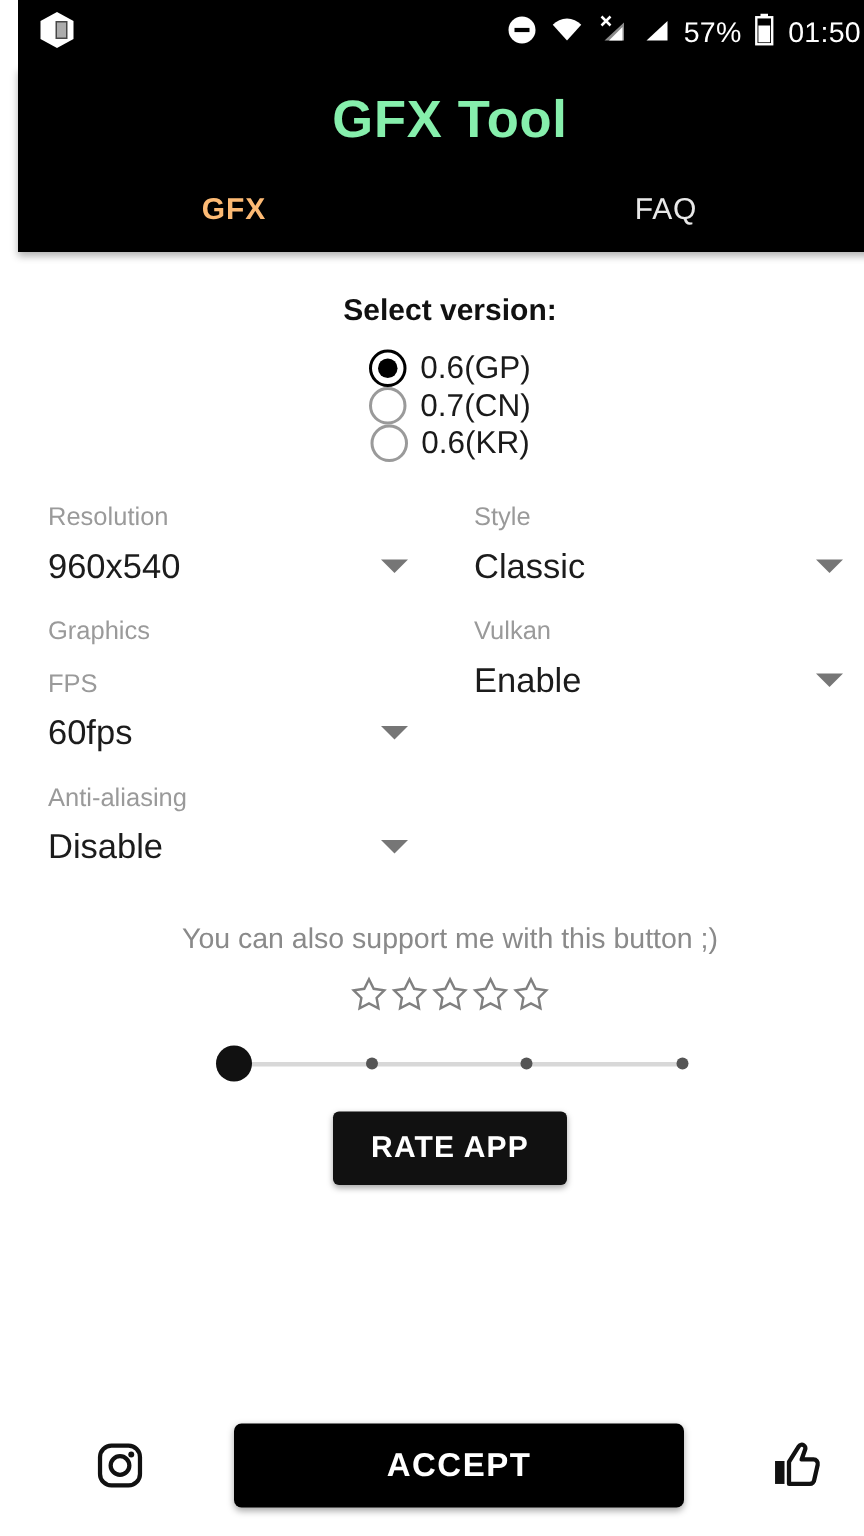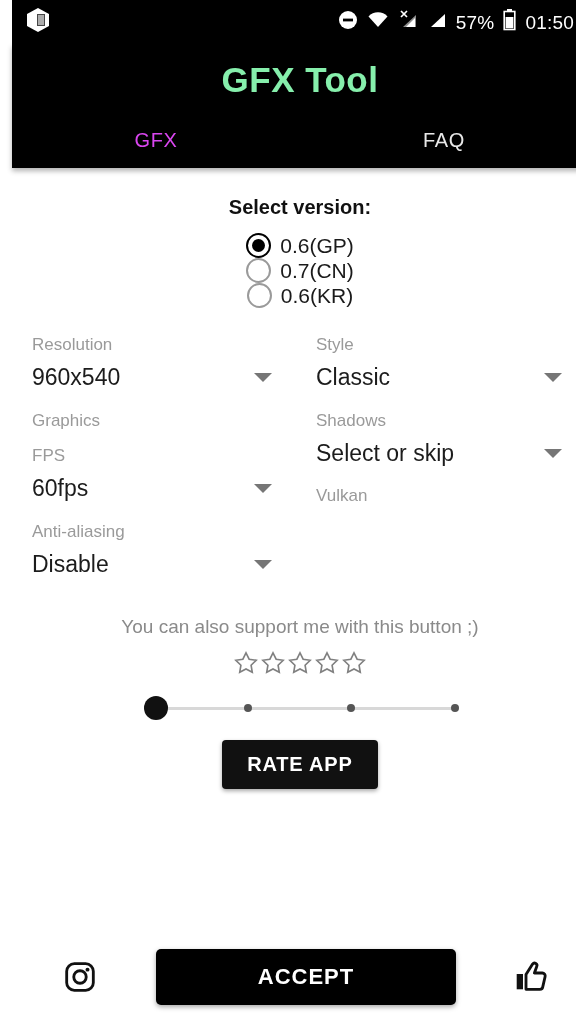--- a/index.html
+++ b/index.html
@@ -62,23 +62,23 @@
   }
   .tabs {
     display: flex;
     height: 56px;
   }
   .tab {
     flex: 1 1 50%;
     display: flex;
     align-items: center;
     justify-content: center;
-    color: #d946ef;
+    color: #fdba74;
     font-size: 20px;
-    font-weight: normal;
+    font-weight: bold;
     letter-spacing: .6px;
   }
   .tab.inactive { color: #e8e8e8; font-weight: normal; }
 
   
   .content {
     flex: 1 1 auto;
     background: #ffffff;
     position: relative;
     padding-top: 28px;
@@ -375,28 +375,25 @@
 
       <div class="col right">
         <div class="field">
           <div class="field-label">Style</div>
           <div class="field-control">
             <span class="field-value">Classic</span>
             <span class="caret"></span>
           </div>
         </div>
         <div class="field">
-          <div class="field-label">Shadows</div>
+          <div class="field-label">Vulkan</div>
           <div class="field-control">
-            <span class="field-value">Select or skip</span>
+            <span class="field-value">Enable</span>
             <span class="caret"></span>
           </div>
-        </div>
-        <div class="field">
-          <div class="field-label">Vulkan</div>
         </div>
       </div>
 
     </div>
 
     <div class="support">
       <div class="support-text">You can also support me with this button ;)</div>
 
       <div class="stars">
         <span class="star">

